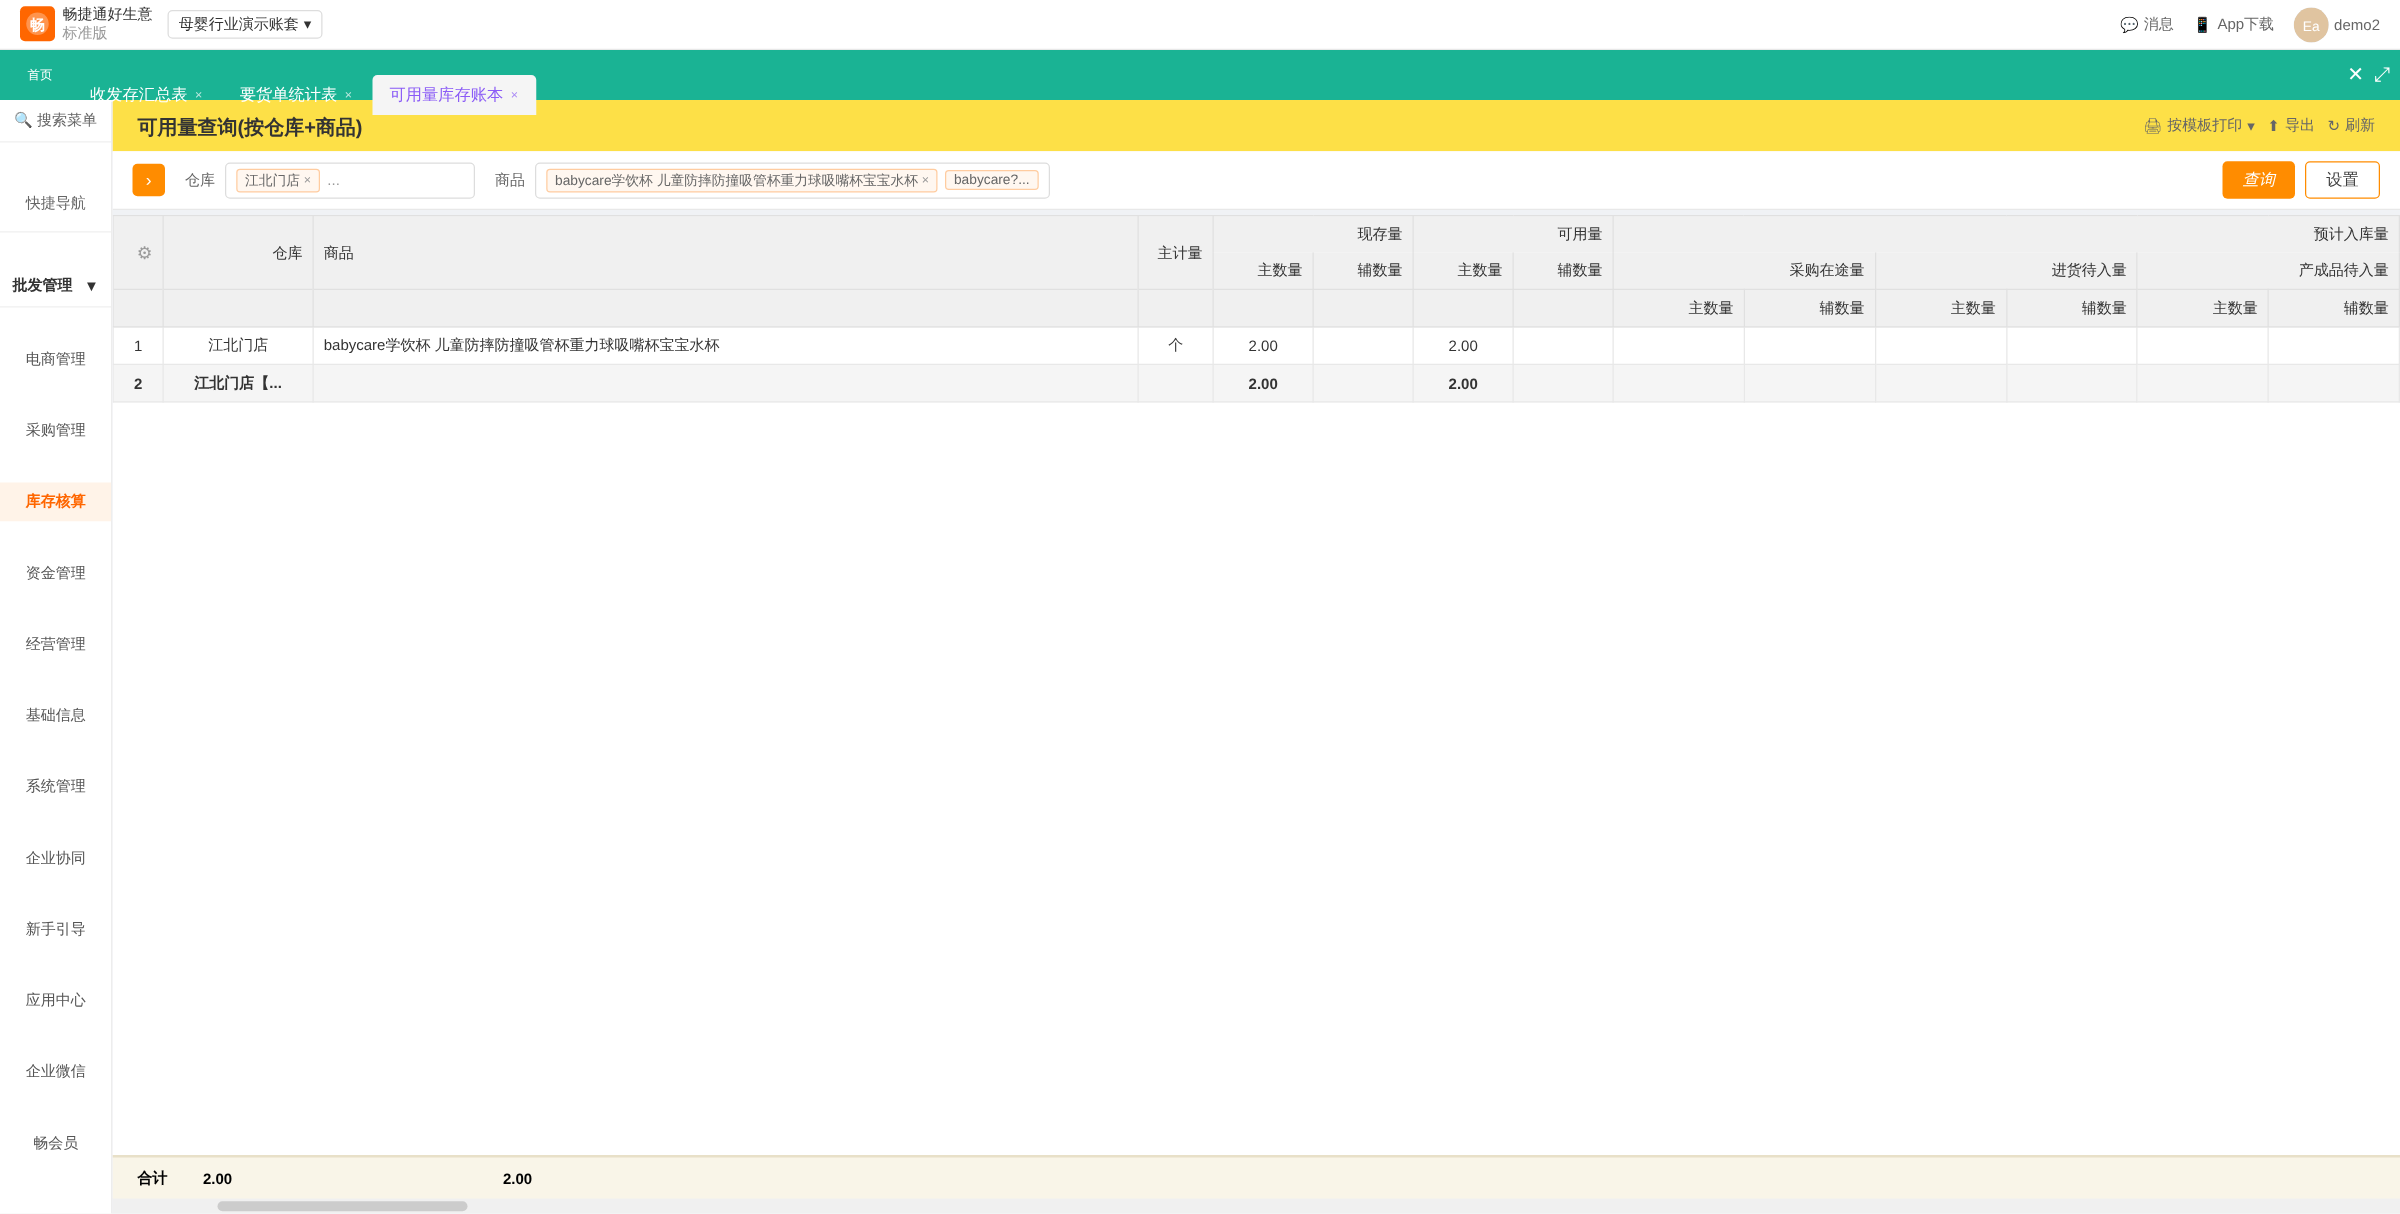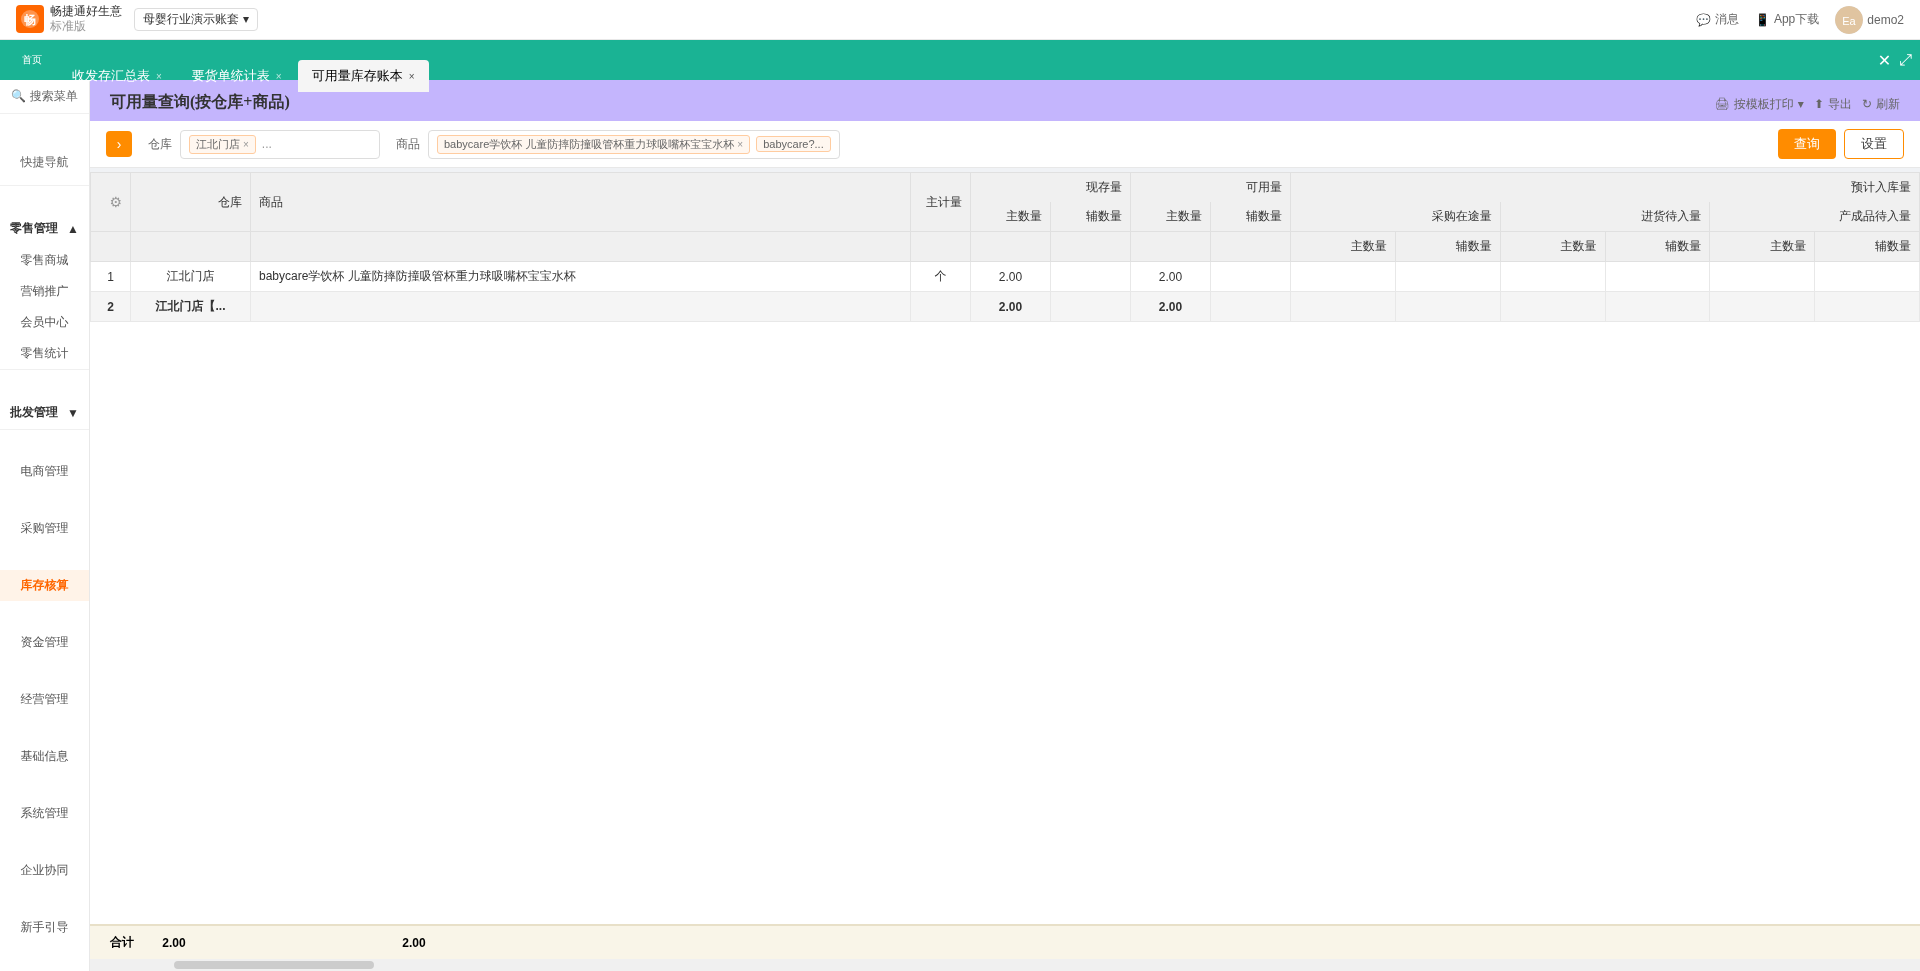--- a/index.html
+++ b/index.html
@@ -43,21 +43,21 @@
       display: flex;
       align-items: center;
       gap: 6px;
       border-radius: 4px 4px 0 0;
       cursor: pointer;
       font-size: 13px;
       color: #fff;
       white-space: nowrap;
       margin-top: 32px;
     }
-    .nav-tab.active { background: #f5f5f5; color: #000000; }
+    .nav-tab.active { background: #f5f5f5; color: #8b5cf6; }
     .nav-tab-close { font-size: 10px; color: inherit; opacity: 0.7; cursor: pointer; }
     .nav-home { height: 32px; padding: 0 14px; display: flex; align-items: center; color: #fff; font-size: 10px; cursor: pointer; }
     .nav-window-btns { margin-left: auto; display: flex; align-items: center; gap: 8px; color: #fff; font-size: 16px; }
 
     
     .main-layout { display: flex; flex: 1; overflow: hidden; }
 
     
     .sidebar {
       width: 90px;
@@ -105,27 +105,26 @@
       cursor: pointer;
       text-align: center;
     }
     .sidebar-item.active { color: #ff6600; background: #fff3e8; font-weight: bold; }
 
     
     .content-area { flex: 1; display: flex; flex-direction: column; overflow: hidden; background: #f0f2f5; }
 
     
     .page-header {
-      background: #c4b5fd;
+      background: #fde047;
       padding: 12px 20px 8px;
       display: flex;
-      align-items: flex-end;
+      align-items: flex-start;
       justify-content: space-between;
       flex-shrink: 0;
-      font-family: Liberation Serif, serif;
     }
     .page-title { font-size: 16px; font-weight: bold; color: #333; }
     .page-actions { display: flex; align-items: center; gap: 10px; }
     .action-btn {
       display: flex; align-items: center; gap: 4px;
       font-size: 12px; color: #666; cursor: pointer;
     }
 
     
     .filter-bar {
@@ -154,21 +153,21 @@
     }
     .filter-tag {
       background: #fff7f0; border: 1px solid #ffcca0; border-radius: 3px;
       padding: 1px 6px; font-size: 11px; color: #666; display: flex; align-items: center; gap: 3px;
     }
     .filter-tag-close { cursor: pointer; color: #999; font-size: 10px; }
     .filter-more { color: #999; font-size: 12px; cursor: pointer; }
     .filter-actions { margin-left: auto; display: flex; gap: 8px; }
     .btn-query {
       background: #ff8c00; color: #fff; border: none; border-radius: 4px;
-      padding: 5px 16px; font-size: 13px; cursor: pointer;
+      padding: 5px 16px; font-size: 13px; cursor: pointer; font-style: italic;
     }
     .btn-setting {
       background: #fff; color: #404040; border: 1px solid #ff8c00; border-radius: 4px;
       padding: 5px 16px; font-size: 13px; cursor: pointer;
     }
 
     
     .table-container {
       flex: 1; overflow: auto; background: #fff; margin: 0;
       padding: 0 0 0 0;
@@ -283,38 +282,20 @@
     <div class="sidebar-search">
       <span>🔍</span>
       <span>搜索菜单</span>
     </div>
     <div class="sidebar-nav">
       <div class="sidebar-nav-item">
         <span>快捷导航</span>
       </div>
     </div>
 
-    <div class="sidebar-section">
-      <div class="sidebar-section-header">
-        <span>零售管理</span>
-        <span>▲</span>
-      </div>
-      <div class="sidebar-item">
-        <span>零售商城</span>
-      </div>
-      <div class="sidebar-item">
-        <span>营销推广</span>
-      </div>
-      <div class="sidebar-item">
-        <span>会员中心</span>
-      </div>
-      <div class="sidebar-item">
-        <span>零售统计</span>
-      </div>
-    </div>
 
     <div class="sidebar-section">
       <div class="sidebar-section-header">
         <span>批发管理</span>
         <span>▼</span>
       </div>
     </div>
 
     <div class="sidebar-item">
       <span>电商管理</span>

